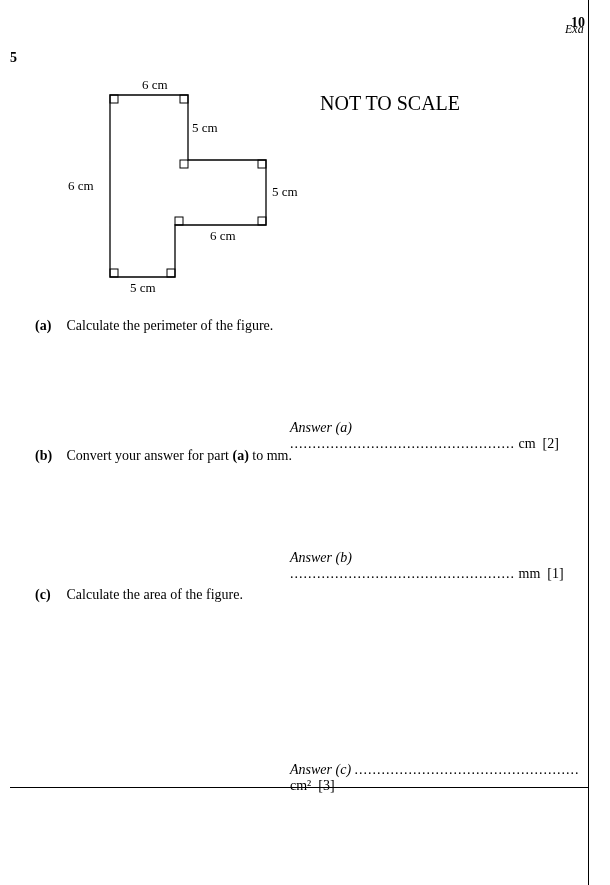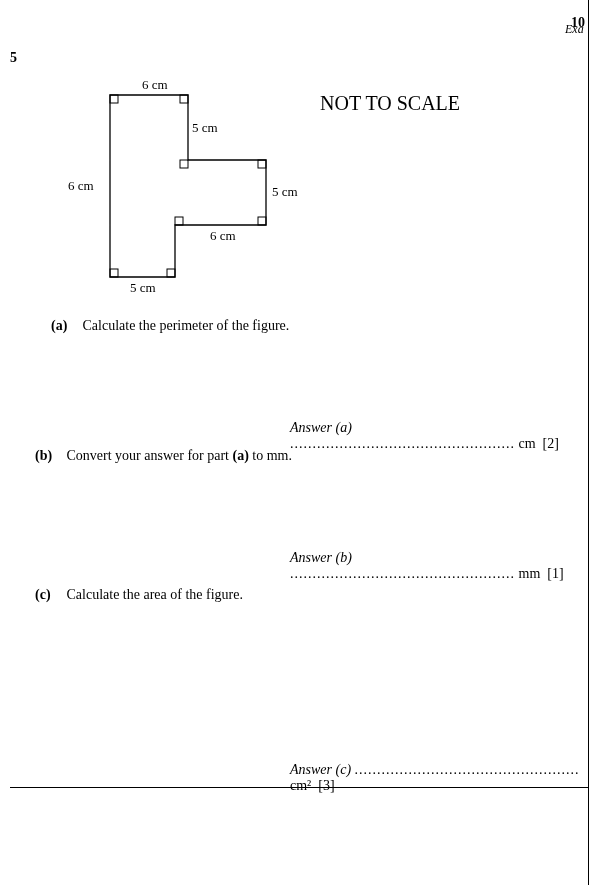--- a/index.html
+++ b/index.html
@@ -125,21 +125,21 @@
     <rect x="50" y="189" width="8" height="8" fill="none" stroke="#000" stroke-width="1"></rect>
   </svg>
   <div class="dim-label" style="top:-3px; left:82px;">6 cm</div>
   <div class="dim-label" style="top:40px; left:132px;">5 cm</div>
   <div class="dim-label" style="top:104px; left:212px;">5 cm</div>
   <div class="dim-label" style="top:148px; left:150px;">6 cm</div>
   <div class="dim-label" style="top:98px; left:8px;">6 cm</div>
   <div class="dim-label" style="top:200px; left:70px;">5 cm</div>
 </div>
 
-<div class="part" style="top:318px;margin-left:16px;">
+<div class="part" style="top:318px;">
   <span class="part-label">(a)</span>
   <span class="part-text">Calculate the perimeter of the figure.</span>
 </div>
 <div class="answer-line" style="top:420px;">
   <span class="answer-label">Answer (a)</span>
   <span class="dots">..................................................</span>
   <span>cm</span>&nbsp;
   <span>[2]</span>
 </div>
 

